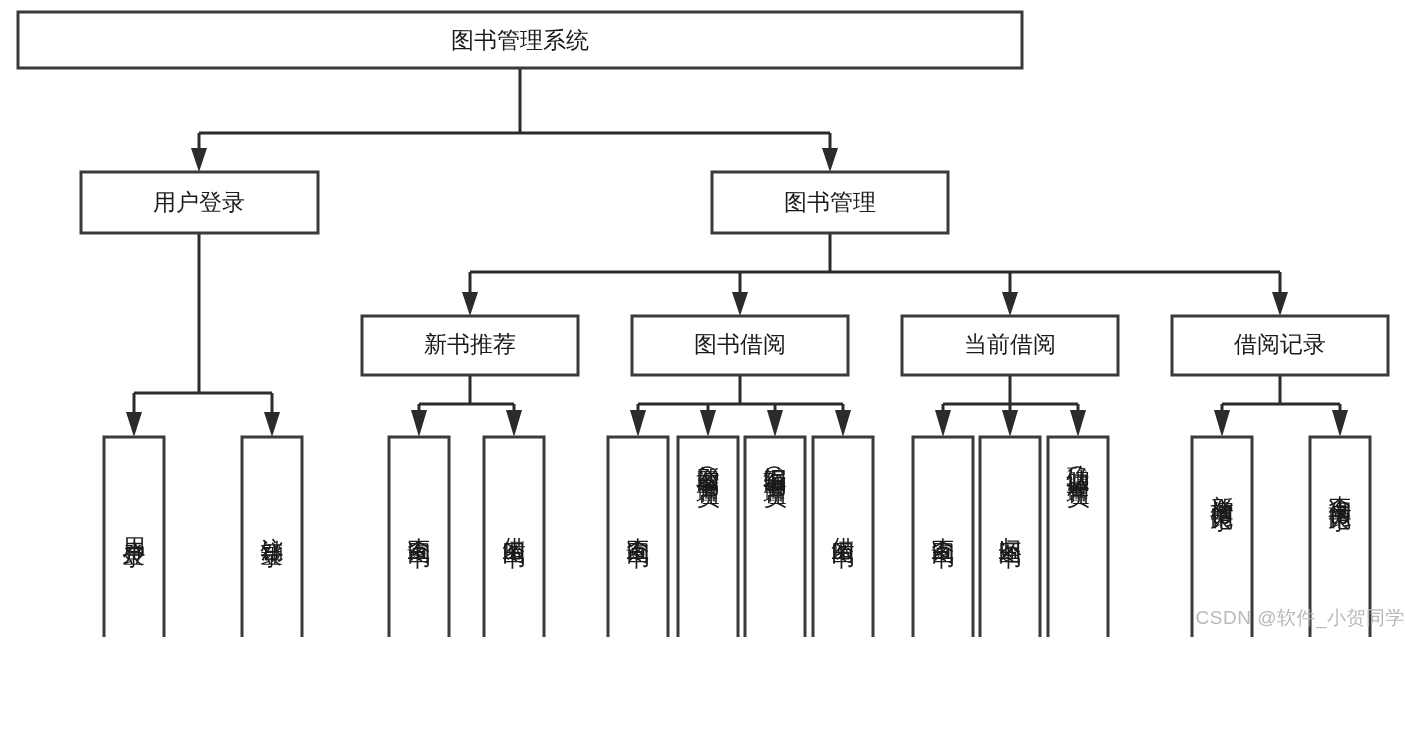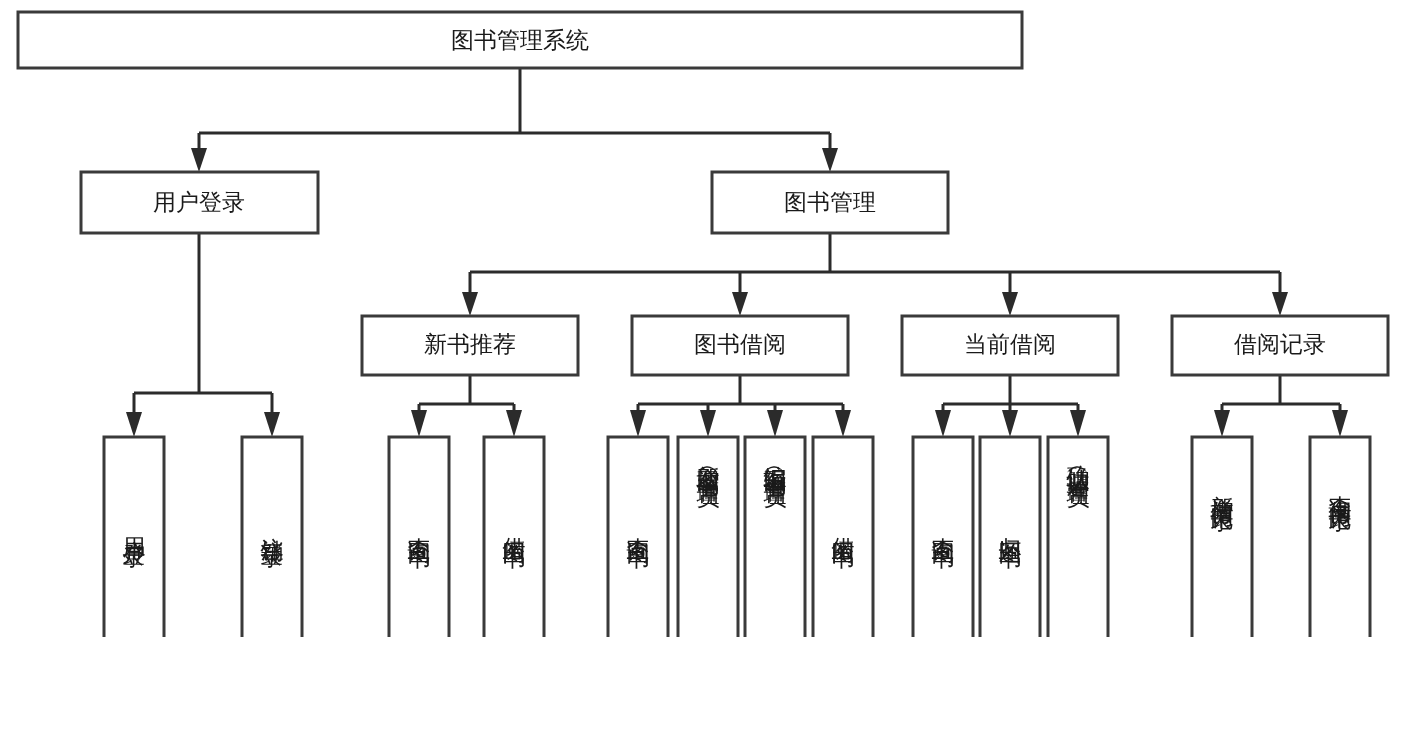--- a/index.html
+++ b/index.html
@@ -247,13 +247,14 @@
   <div class="leaf-label-wrap" style="left:1048px; top:437px; width:60px; height:298px;">
     <span class="leaf-label" style="margin-top:10px;">确认归还（管理员）</span>
   </div>
   <div class="leaf-label-wrap" style="left:1192px; top:437px; width:60px; height:298px;">
     <span class="leaf-label" style="margin-top:40px;">新增借阅记录</span>
   </div>
   <div class="leaf-label-wrap" style="left:1310px; top:437px; width:60px; height:298px;">
     <span class="leaf-label" style="margin-top:40px;">查询借阅记录</span>
   </div>
 
+  <div class="watermark">CSDN @软件_小贺同学</div>
 </div>
 
 </body></html>

